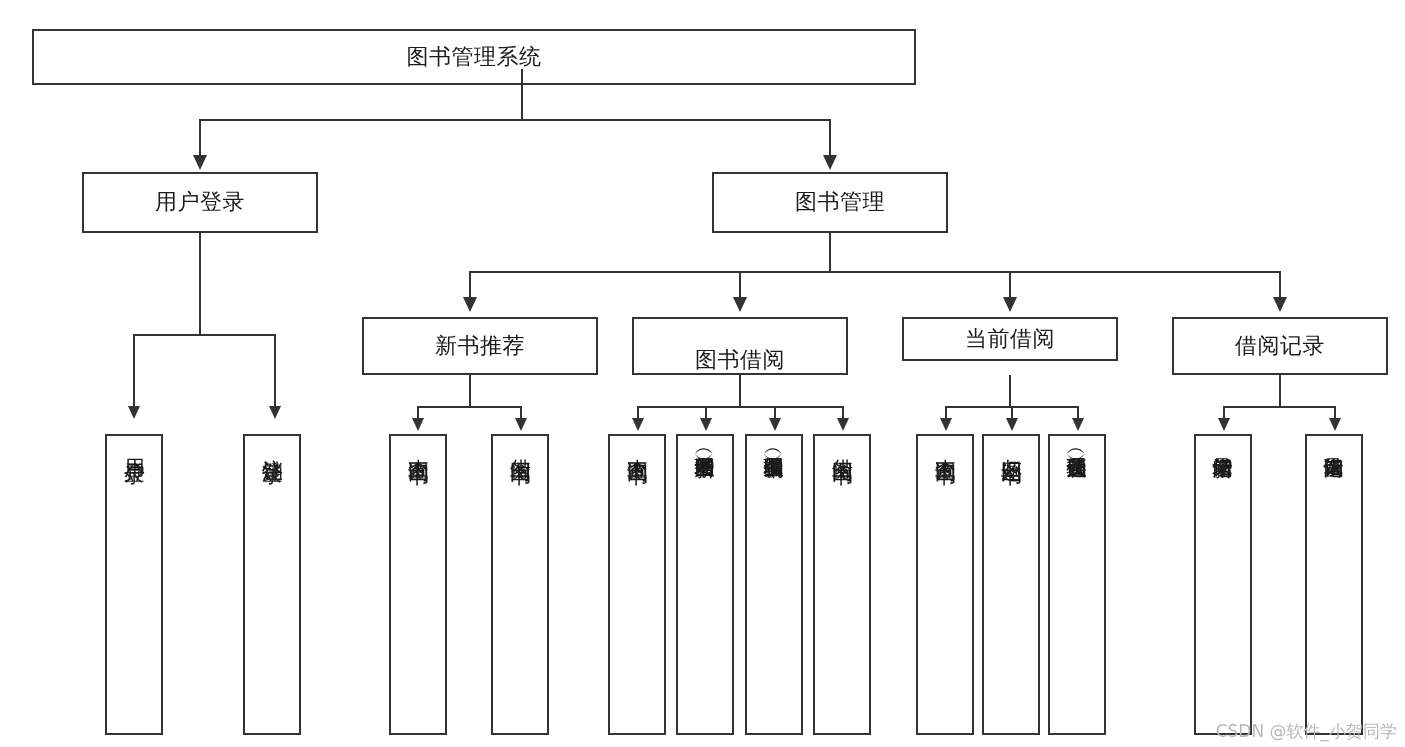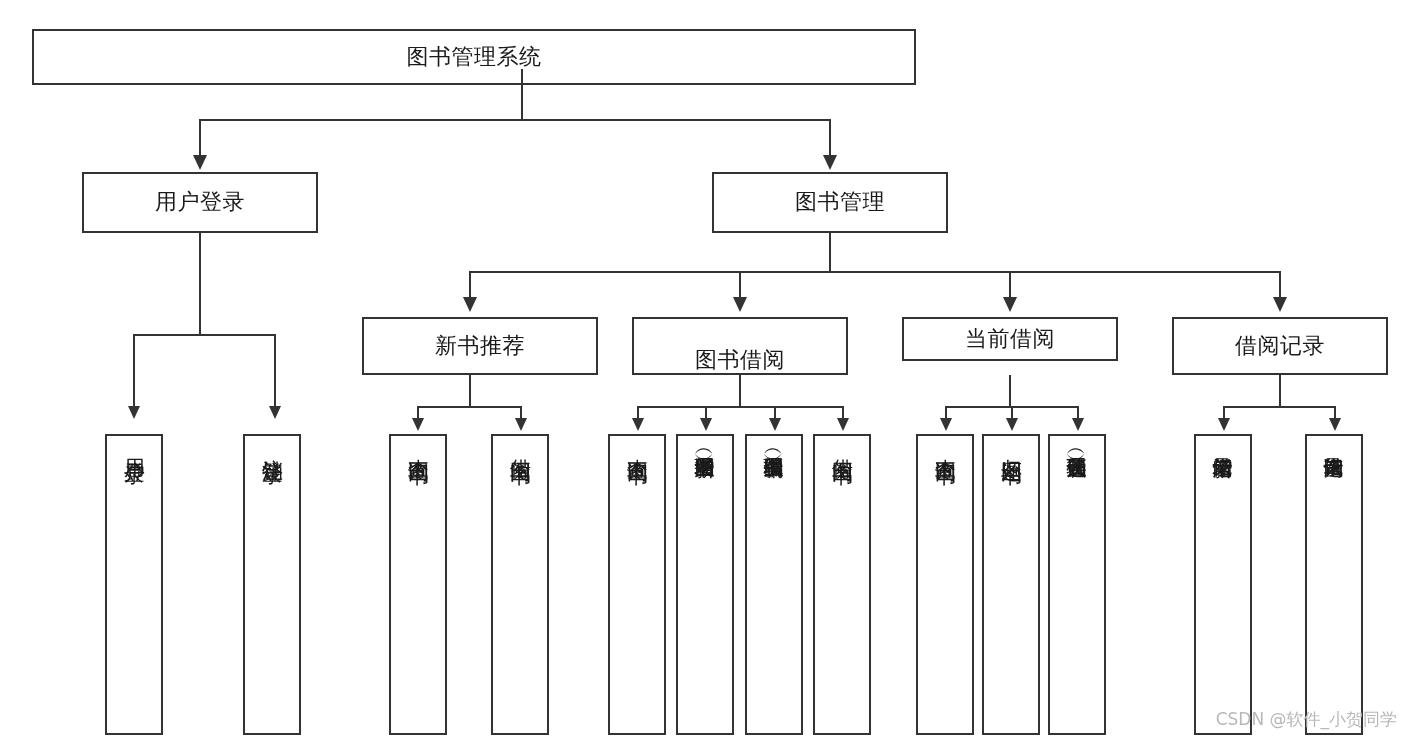--- a/index.html
+++ b/index.html
@@ -80,21 +80,21 @@
     border-top: 15px solid #333333;
   }
   .arrow.small {
     border-left-width: 6px;
     border-right-width: 6px;
     border-top-width: 13px;
   }
   #watermark {
     position: absolute;
     right: 8px;
-    bottom: 16px;
+    bottom: 4px;
     font-size: 17px;
     color: #b8b8b8;
     white-space: nowrap;
     pointer-events: none;
   }
 </style>
 </head>
 <body>
 
 <div id="diagram-root">

